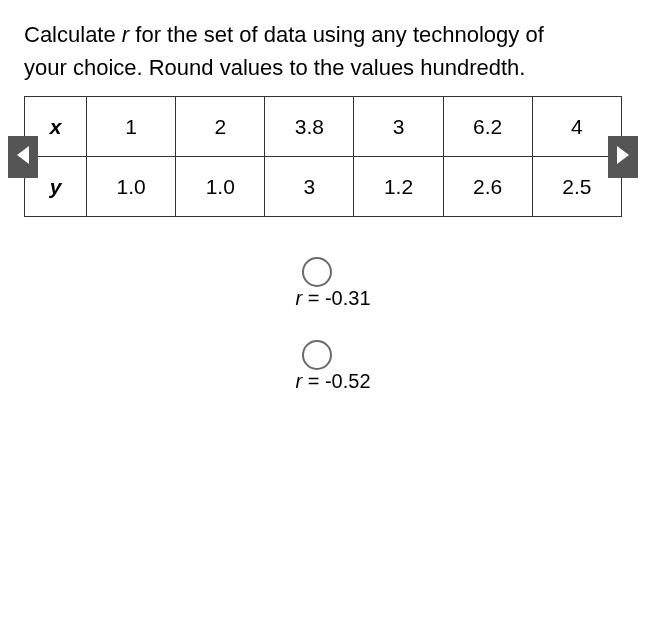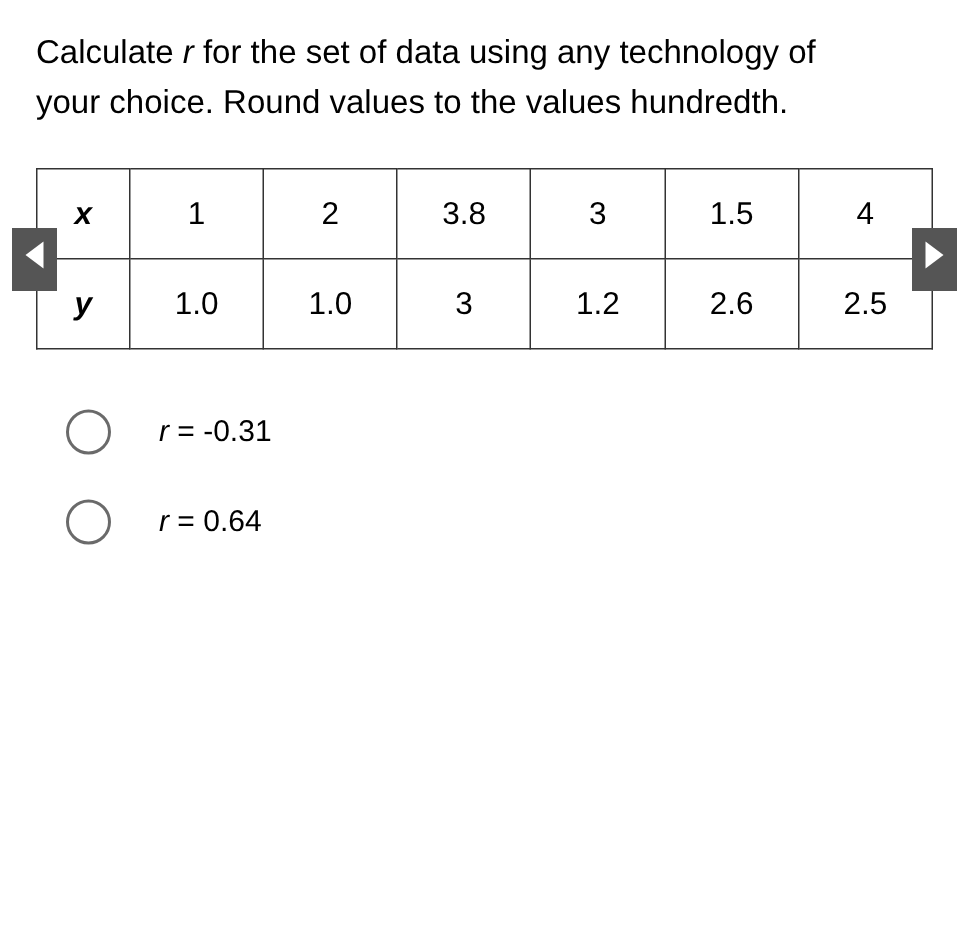--- a/index.html
+++ b/index.html
@@ -12,21 +12,21 @@
       background: #fff;
       width: 646px;
       height: 622px;
       padding: 18px 24px;
       color: #000;
       position: relative;
     }
     .question-text {
       font-size: 22px;
       line-height: 1.5;
-      margin-bottom: 28px;
+      margin-bottom: 12px;
     }
     .question-text .italic {
       font-style: italic;
     }
     .table-wrapper {
       position: relative;
       margin-bottom: 40px;
     }
     .data-table {
       border-collapse: collapse;
@@ -69,20 +69,21 @@
     .arrow-btn svg {
       fill: #fff;
     }
     .options {
       padding-left: 20px;
     }
     .option-row {
       display: flex;
       align-items: center;
       margin-bottom: 30px;
+      flex-direction: column;
     }
     .radio-circle {
       width: 30px;
       height: 30px;
       border: 2px solid #6a6a6a;
       border-radius: 50%;
       margin-right: 32px;
       flex-shrink: 0;
     }
     .option-label {
@@ -109,21 +110,21 @@
     </span>
   </div>
   <table class="data-table">
     <tbody>
         <tr>
       <td class="header-cell">x</td>
       <td>1</td>
       <td>2</td>
       <td>3.8</td>
       <td>3</td>
-      <td>1.5</td>
+      <td>6.2</td>
       <td>4</td>
     </tr>
     <tr>
       <td class="header-cell">y</td>
       <td>1.0</td>
       <td>1.0</td>
       <td>3</td>
       <td>1.2</td>
       <td>2.6</td>
       <td>2.5</td>
@@ -142,16 +143,16 @@
 <div class="options">
   <div class="option-row">
     <div class="radio-circle"></div>
     <div class="option-label">
       <span class="r">r</span><span> = -0.31</span>
     </div>
   </div>
   <div class="option-row">
     <div class="radio-circle"></div>
     <div class="option-label">
-      <span class="r">r</span><span> = 0.64</span>
+      <span class="r">r</span><span> = -0.52</span>
     </div>
   </div>
 </div>
 
 </body></html>

